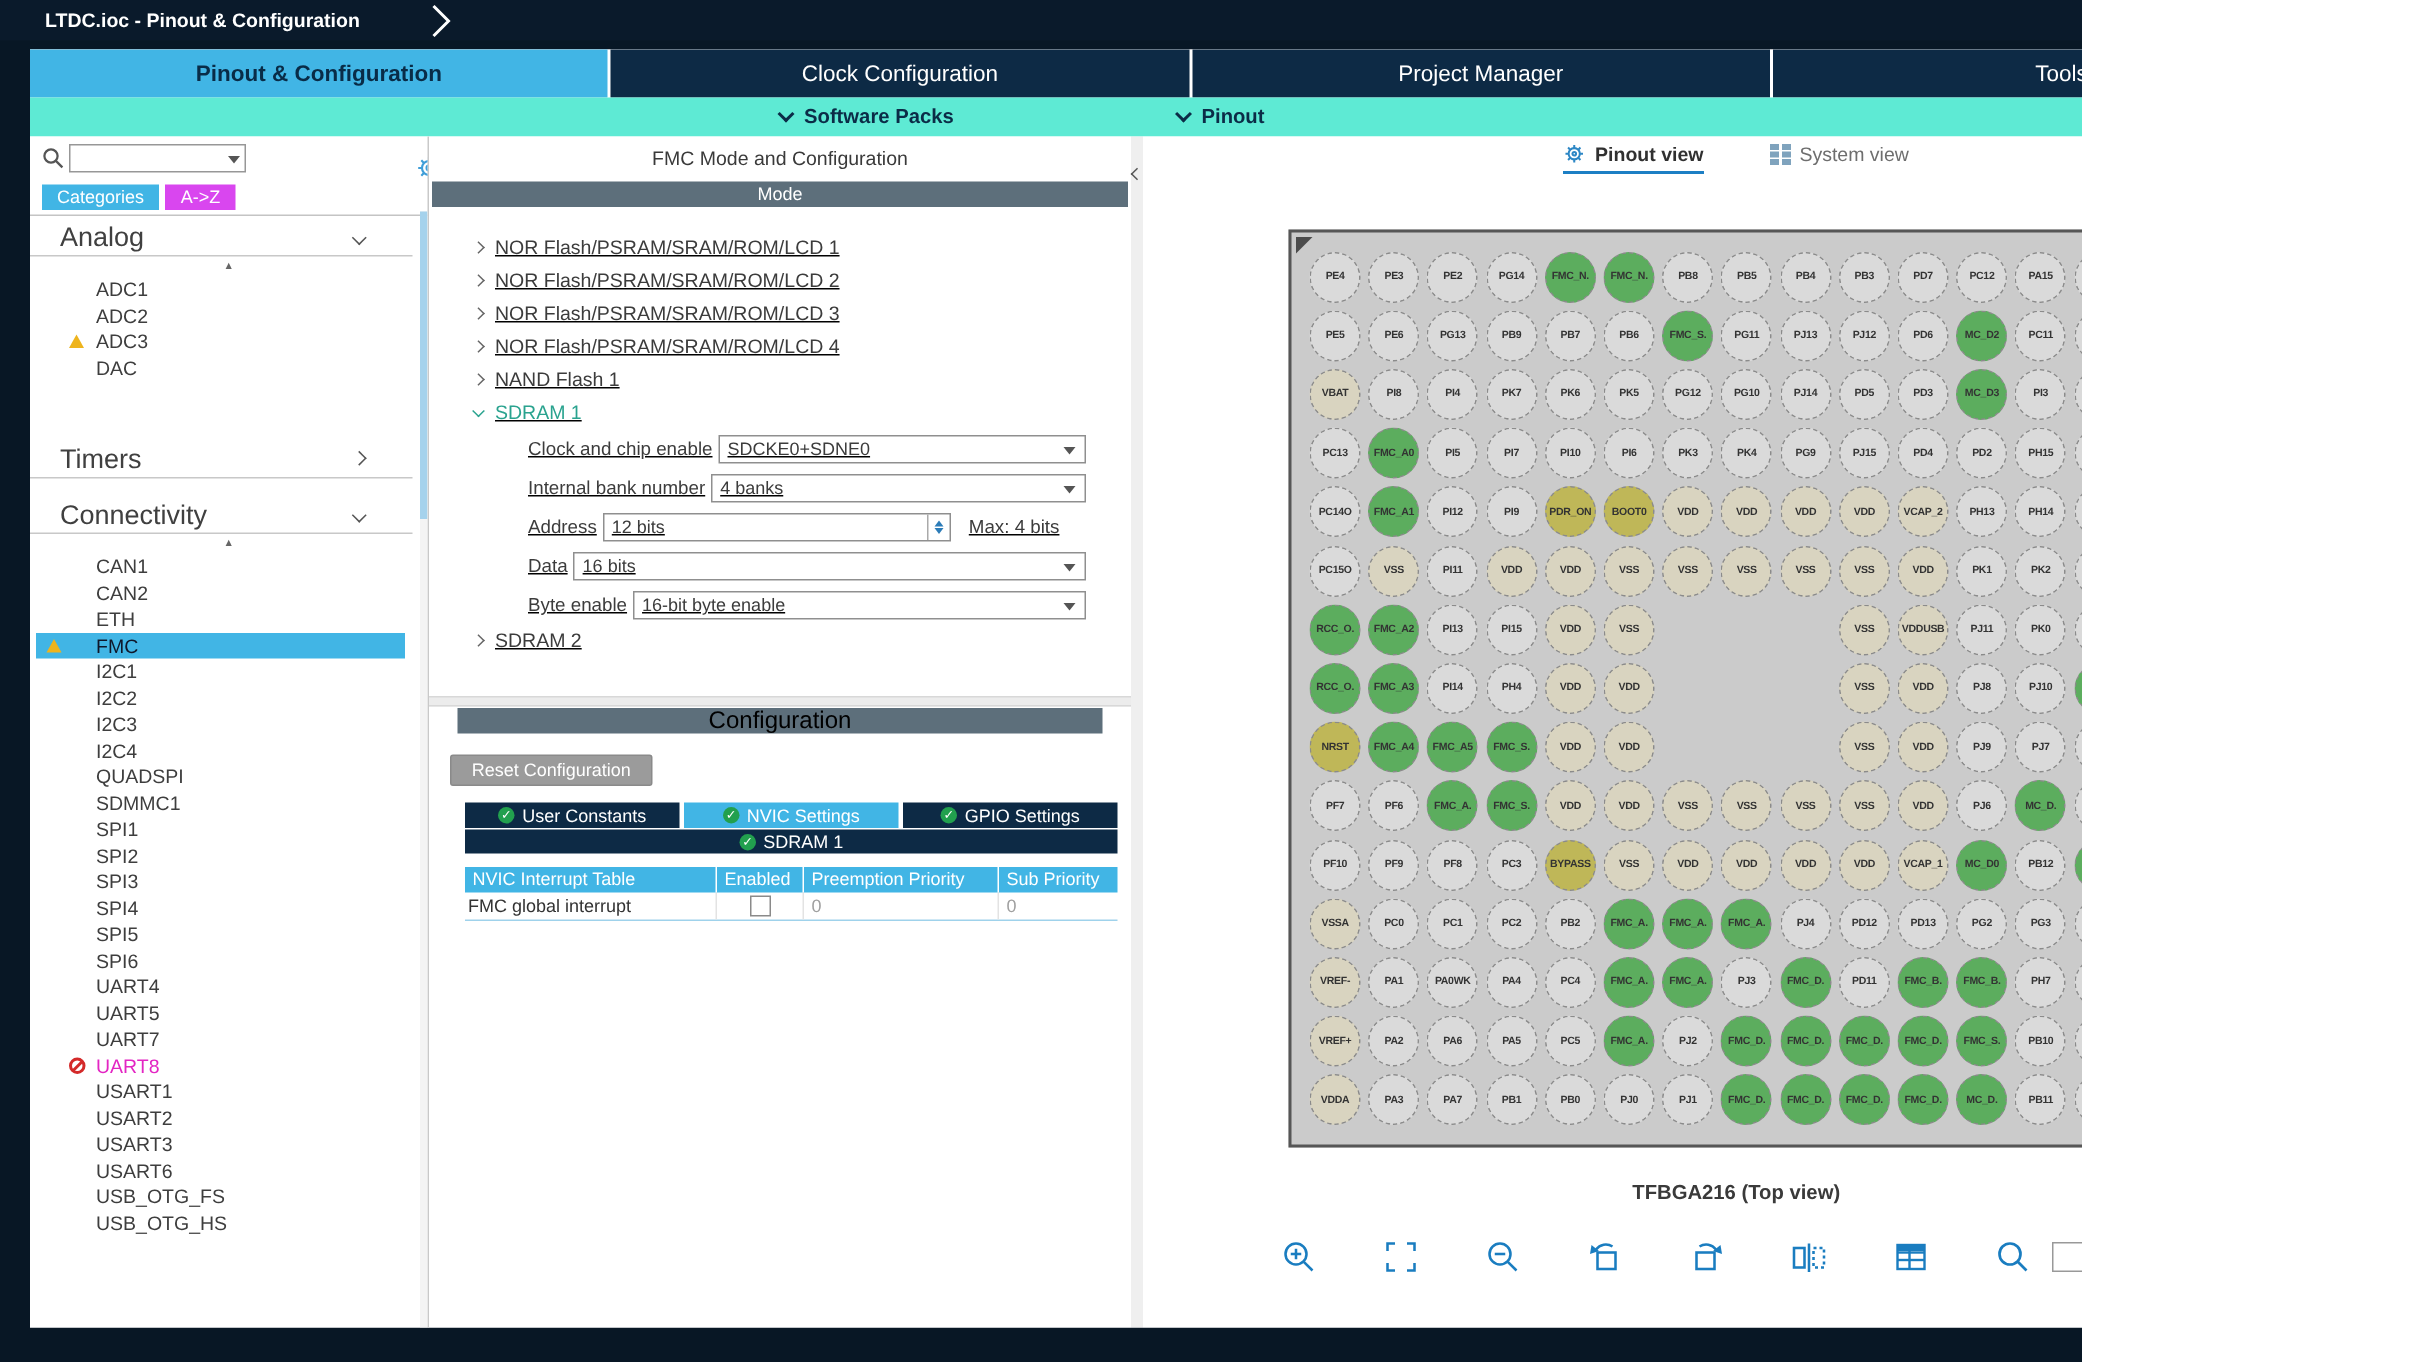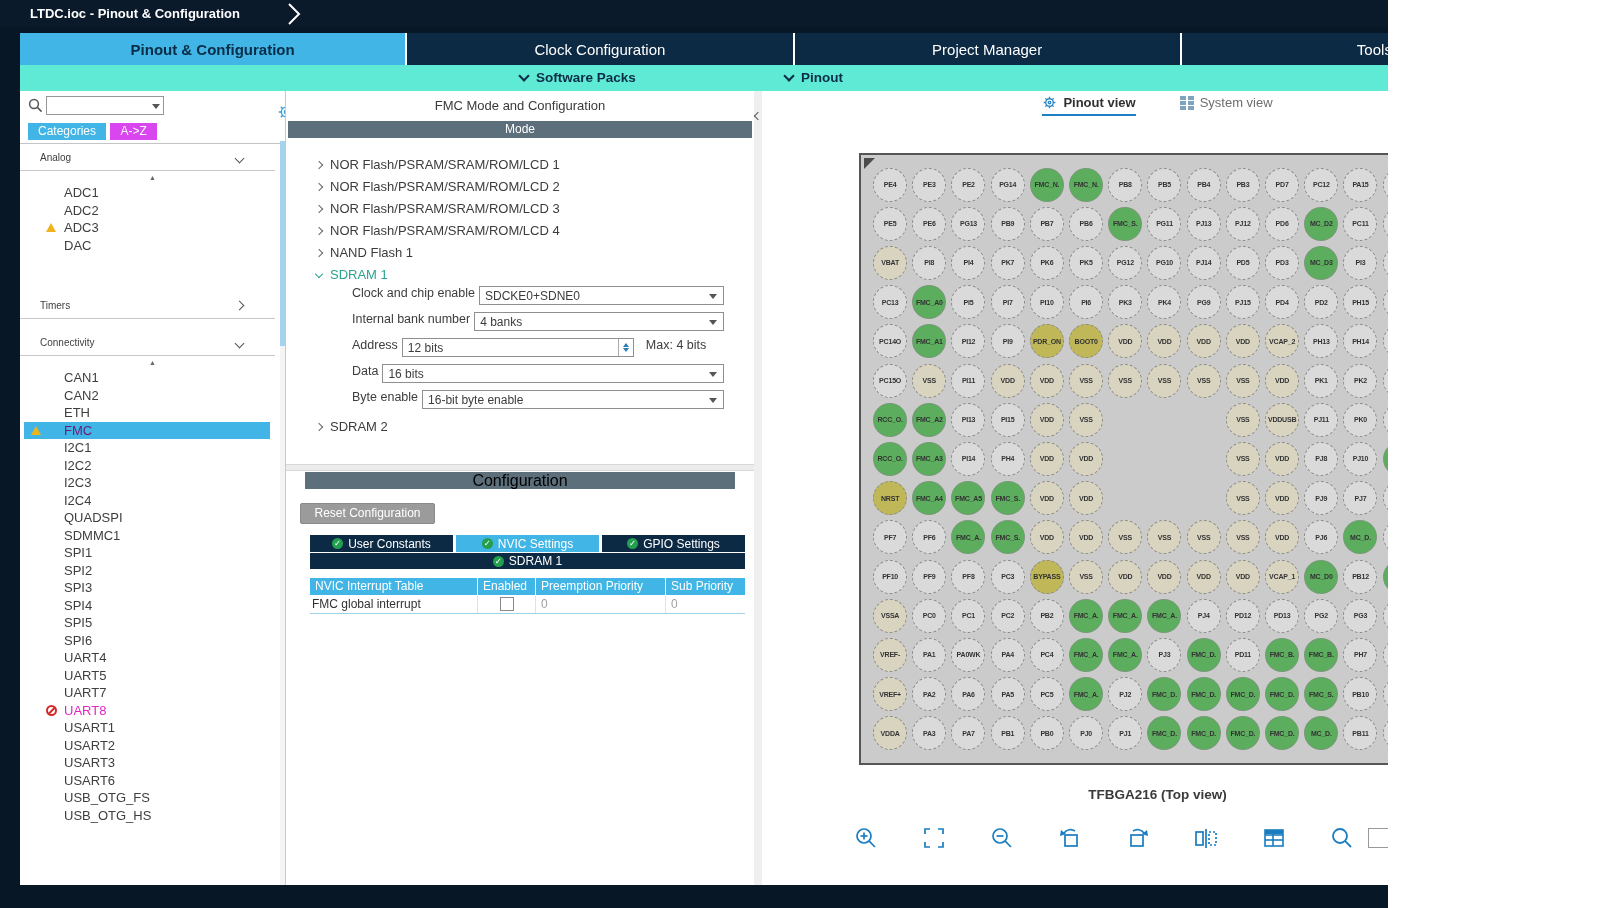--- a/index.html
+++ b/index.html
@@ -23,44 +23,44 @@
   .searchrow{position:relative;height:30px;}
   .searchrow svg{position:absolute;left:8px;top:7px;}
   .searchbox{position:absolute;left:26px;top:5px;width:118px;height:19px;border:1px solid #979797;background:#fff;box-sizing:border-box;font-size:12px;padding:0 14px 0 4px;outline:none;font-family:inherit;}
   .sb-chev{position:absolute;left:132px;top:13px;border:4px solid transparent;border-top:5px solid #555;}
   .gearpos{position:absolute;right:16px;top:5px;}
   .cattabs{position:relative;height:22px;border-bottom:1px solid #c4c4c4;padding-left:8px;}
   .chipc{display:inline-block;height:17px;line-height:17px;padding:0 10px;font-size:12px;color:#fff;vertical-align:top;margin-top:2px;}
   .chip1{background:#41b5e5;}
   .chip2{background:#d946ef;}
   .tree{position:relative;height:calc(100% - 53px);overflow:hidden;padding-top:2px;}
-  .ghead{height:24px;line-height:24px;padding-left:20px;font-size:10px;color:#404040;position:relative;border-bottom:1px solid #c8c8c8;margin-right:10px;}
+  .ghead{height:24px;line-height:24px;padding-left:20px;font-size:18px;color:#404040;position:relative;border-bottom:1px solid #c8c8c8;margin-right:10px;}
   .gchev{position:absolute;right:32px;top:9px;width:6px;height:6px;border-right:1.6px solid #555;border-bottom:1.6px solid #555;}
   .gchev.down{transform:rotate(45deg);}
   .gchev.right{transform:rotate(-45deg);top:8px;}
   .scrollup{height:13px;line-height:13px;text-align:center;font-size:7px;color:#666;}
   .item{height:17.5px;line-height:17.5px;padding-left:44px;font-size:13px;color:#3e3e3e;position:relative;margin-right:15px;}
-  .item.selected{background:#41b5e5;color:#701a75;margin-left:4px;padding-left:40px;}
+  .item.selected{background:#41b5e5;color:#0f172a;margin-left:4px;padding-left:40px;}
   .warn{position:absolute;left:26px;top:4px;width:0;height:0;border-left:5px solid transparent;border-right:5px solid transparent;border-bottom:9px solid #eeb41d;}
   .item.selected .warn{left:7px;}
   .blocked .ilabel{color:#e326c3;}
   .noicon{position:absolute;left:26px;top:3.5px;width:7px;height:7px;border:2px solid #d42a2a;border-radius:50%;}
   .noicon::after{content:'';position:absolute;left:-1px;top:2.5px;width:9px;height:2px;background:#d42a2a;transform:rotate(-45deg);}
   .lscroll{position:absolute;right:0;top:50px;bottom:0;width:5px;background:#f4f4f4;}
   .lthumb{position:absolute;top:0;left:0;width:5px;height:205px;background:#a5d2ec;}
   
   .midpanel{position:absolute;left:266px;top:0;bottom:0;width:468px;overflow:hidden;background:#fff;}
   .mtitle{text-align:center;padding-top:7px;font-size:13px;color:#3a3a3a;height:17px;}
   .gbar{height:17px;line-height:17px;margin:6px 2px 16px;background:#5d6f7b;color:#fff;font-size:12px;text-align:center;}
-  .mtree{padding-top:0;}
+  .mtree{padding-top:0;text-decoration:underline;}
   .titem{height:22px;line-height:22px;padding-left:44px;font-size:13px;color:#3c3c3c;position:relative;}
   .tchev{position:absolute;left:30px;top:8px;width:5px;height:5px;border-right:1.6px solid #666;border-bottom:1.6px solid #666;transform:rotate(-45deg);}
   .titem.expanded{color:#2aa38f;}
   .titem.expanded .tchev{border-color:#2aa38f;transform:rotate(45deg);top:7px;}
-  .frow{display:flex;height:26px;padding-left:66px;padding-right:30px;font-size:12.5px;color:#3c3c3c;gap:4px;}
+  .frow{display:flex;align-items:center;height:26px;padding-left:66px;padding-right:30px;font-size:12.5px;color:#3c3c3c;gap:4px;}
   .flabel{white-space:nowrap;}
   .fsel{flex:1;height:19px;border:1px solid #8f8f8f;background:#fff;position:relative;display:flex;align-items:center;padding-left:5px;font-size:12px;box-sizing:border-box;}
   .fsel::after{content:'';position:absolute;right:6px;top:7px;border:4px solid transparent;border-top:5px solid #555;}
   .fspin{flex:0 0 232px;height:19px;border:1px solid #8f8f8f;background:#fff;position:relative;display:flex;align-items:center;padding-left:5px;font-size:12px;box-sizing:border-box;}
   .spincol{position:absolute;right:0;top:0;bottom:0;width:14px;border-left:1px solid #aaa;display:flex;flex-direction:column;align-items:center;justify-content:center;gap:1px;}
   .su{width:0;height:0;border:3px solid transparent;border-bottom:4px solid #2c7cb8;}
   .sd{width:0;height:0;border:3px solid transparent;border-top:4px solid #2c7cb8;}
   .fsuffix{margin-left:8px;white-space:nowrap;}
   .hdivider{height:5px;background:#ececec;border-top:1px solid #d8d8d8;border-bottom:1px solid #d8d8d8;margin-top:26px;}
   .cfgbar{height:17px;line-height:17px;margin:1px 19px 0;background:#5d6f7b;color:#000000;font-size:16px;text-align:center;}

